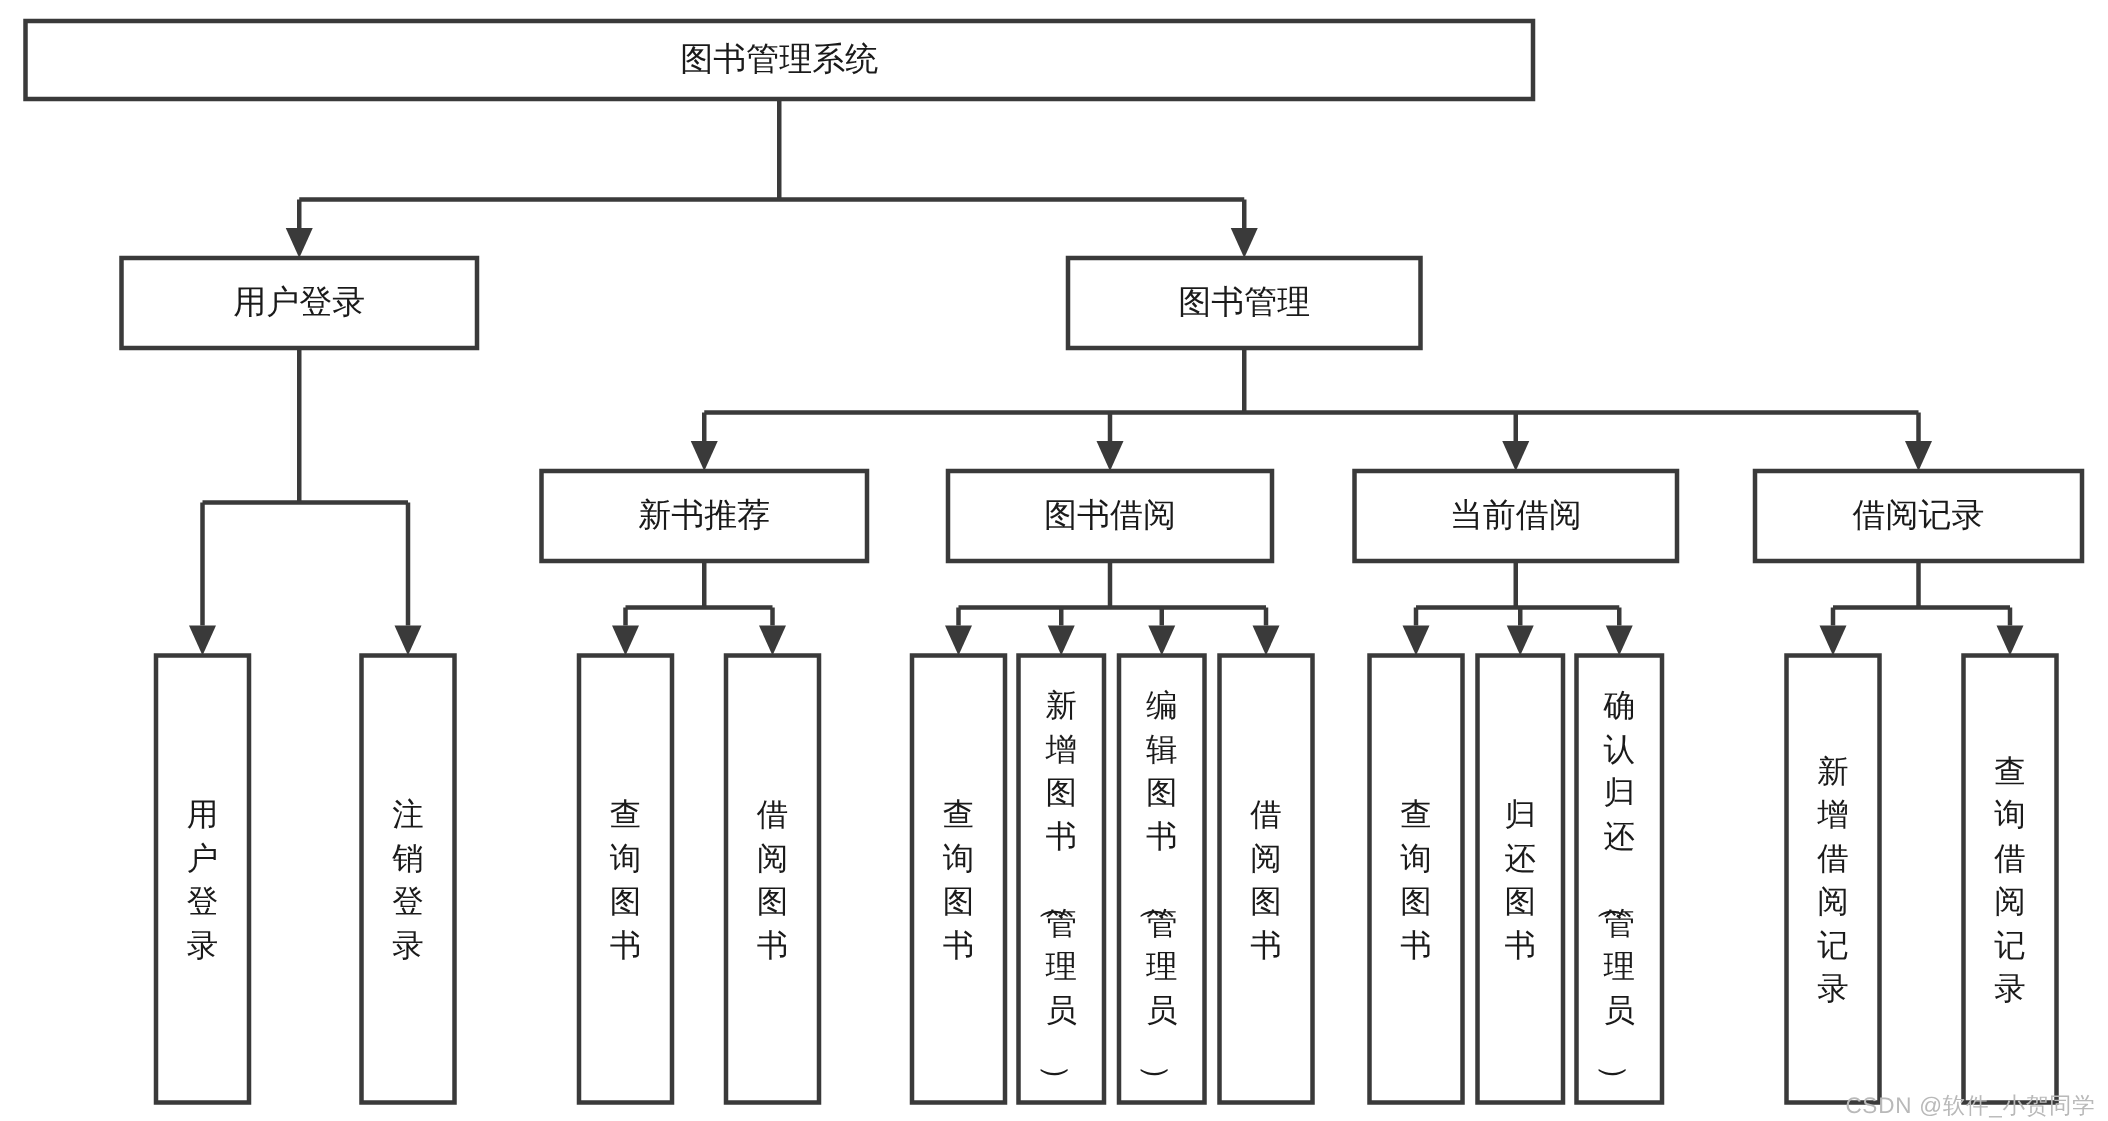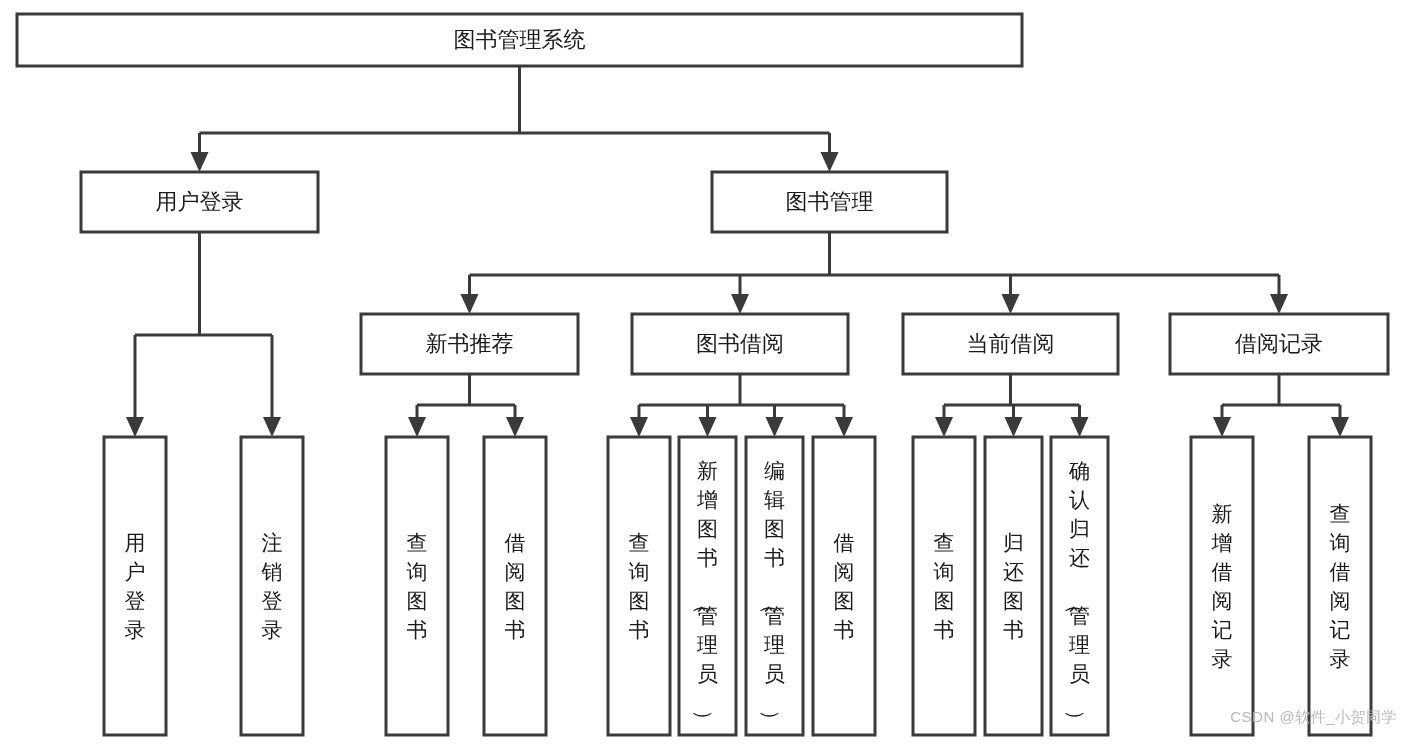--- a/index.html
+++ b/index.html
@@ -15,21 +15,21 @@
     font-size:22px;fill:#1a1a1a;text-anchor:middle;
     dominant-baseline:middle;
   }
   .leaf-label{
     font-family:"Liberation Sans","DejaVu Sans",sans-serif;
     font-size:21px;fill:#1a1a1a;text-anchor:middle;
   }
   .link-line{stroke:#3a3a3a;stroke-width:3;fill:none;}
   .arrow-head{fill:#3a3a3a;stroke:none;}
   .watermark{
-    position:absolute;right:8px;bottom:20px;
+    position:absolute;right:8px;bottom:0;
     font-family:"Liberation Sans","DejaVu Sans",sans-serif;
     font-size:15px;color:#b9b9b9;white-space:nowrap;
     letter-spacing:.5px;pointer-events:none;
   }
 </style>
 </head>
 <body>
 
 <svg id="diagram" viewBox="0 0 1405 747" xmlns="http://www.w3.org/2000/svg">
   <g id="links">

